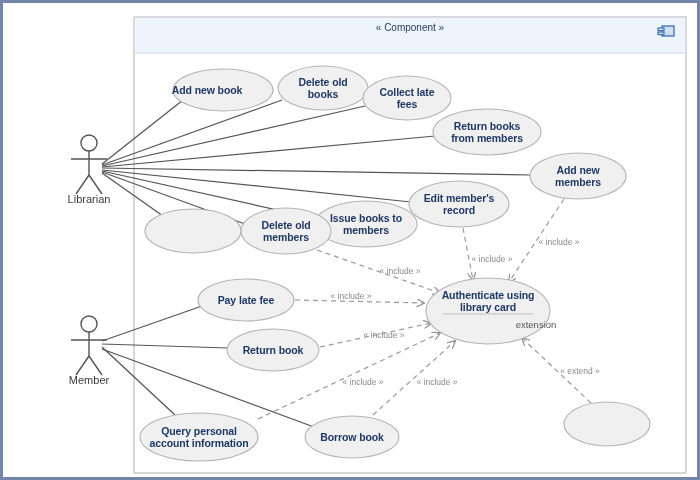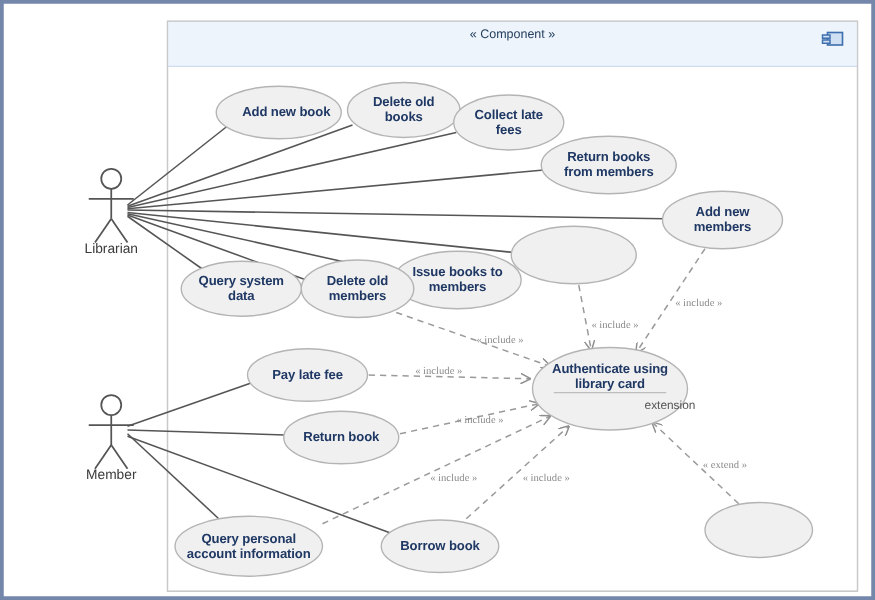--- a/index.html
+++ b/index.html
@@ -52,21 +52,21 @@
   }
   .actor-label {
     color: #3a3a3a;
     font-size: 11px;
     line-height: 12px;
   }
   .rel-label {
     color: #8a8a8a;
     font-size: 8.5px;
     line-height: 10px;
-    font-family: Liberation Serif, serif;
+    font-family: Liberation Sans, sans-serif;
   }
   .hdr-stereo {
     color: #24405e;
     font-size: 10px;
     line-height: 12px;
   }
   .hdr-title {
     color: #12335c;
     font-weight: bold;
     font-size: 11.5px;
@@ -167,35 +167,35 @@
       <ellipse cx="485" cy="308" rx="62" ry="33" fill="#f0f0f0" stroke="#b4b4b4" stroke-width="1.1"></ellipse>
       <line x1="440" y1="311" x2="530" y2="311" stroke="#bdbdbd" stroke-width="1"></line>
     </g>
   </svg>
 
   <div class="hdr-stereo" style="left:131px; top:19px; width:552px;">« Component »</div>
 
   <div class="actor-label" style="left:36px; top:190px; width:100px;">Librarian</div>
   <div class="actor-label" style="left:36px; top:371px; width:100px;">Member</div>
 
-  <div class="uc-label" style="left:176px; top:81px; width:100px;">Add new book</div>
+  <div class="uc-label" style="left:154px; top:81px; width:100px;">Add new book</div>
   <div class="uc-label" style="left:275px; top:73px; width:90px;">Delete old
 books</div>
   <div class="uc-label" style="left:360px; top:83px; width:88px;">Collect late
 fees</div>
   <div class="uc-label" style="left:430px; top:117px; width:108px;">Return books
 from members</div>
   <div class="uc-label" style="left:527px; top:161px; width:96px;text-align:center;">Add new
 members</div>
+  <div class="uc-label" style="left:406px; top:189px; width:100px;">Edit member's
+record</div>
   <div class="uc-label" style="left:312px; top:209px; width:102px;">Issue books to
 members</div>
   <div class="uc-label" style="left:238px; top:216px; width:90px;">Delete old
 members</div>
-  <div class="uc-label" style="left:142px; top:216px; width:96px;">Query system
-data</div>
   <div class="uc-label" style="left:195px; top:291px; width:96px;">Pay late fee</div>
   <div class="uc-label" style="left:224px; top:341px; width:92px;">Return book</div>
   <div class="uc-label" style="left:137px; top:422px; width:118px;">Query personal
 account information</div>
   <div class="uc-label" style="left:302px; top:428px; width:94px;">Borrow book</div>
 
   <div class="uc-label" style="left:423px; top:286px; width:124px;">Authenticate using
 library card</div>
   <div class="compartment-label" style="left:423px; top:316px; width:124px;">extension</div>
 

